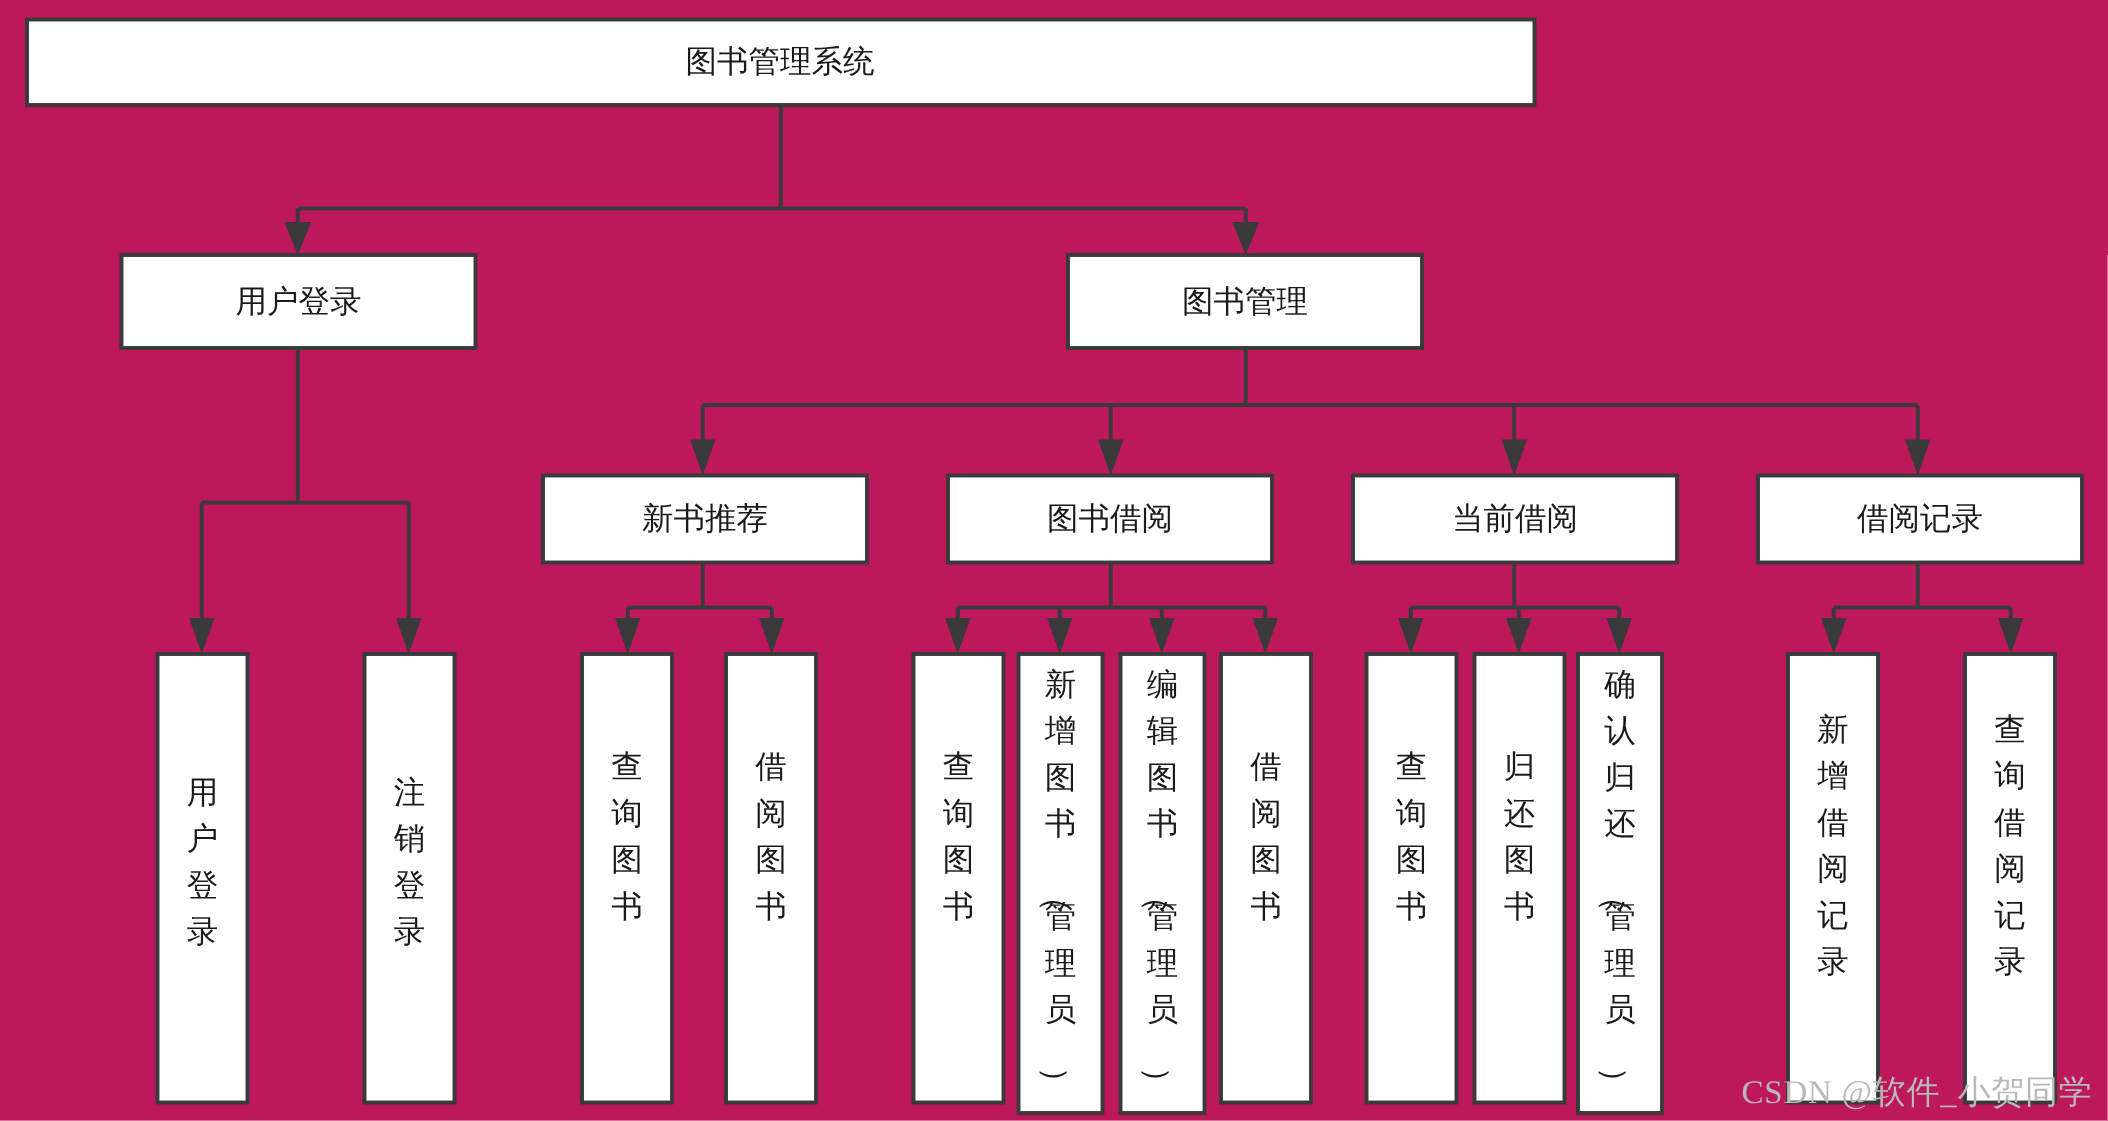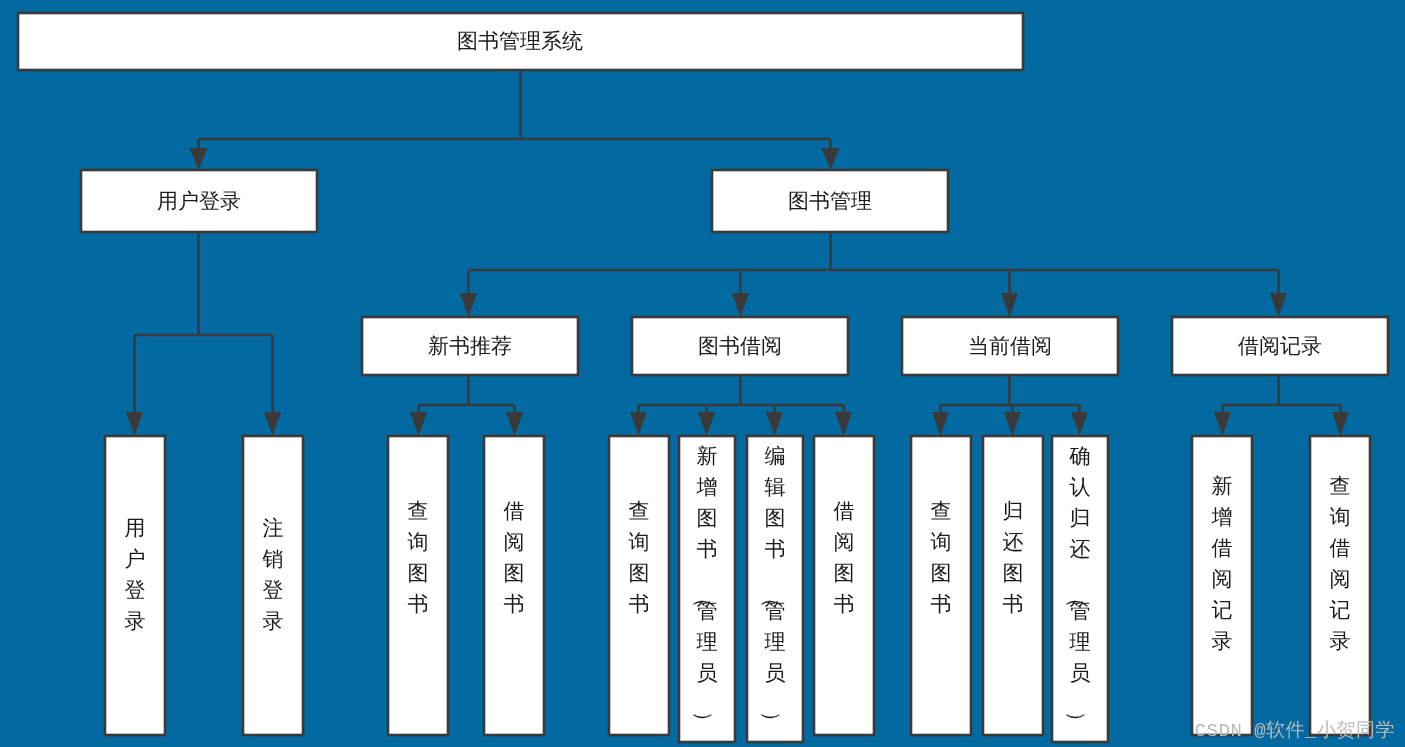--- a/index.html
+++ b/index.html
@@ -11,21 +11,21 @@
   body {
     width: 1405px;
     height: 747px;
     overflow: hidden;
     font-family: "DejaVu Sans", "Liberation Sans", sans-serif;
   }
   #diagram-root {
     position: relative;
     width: 1405px;
     height: 747px;
-    background: #0369a1;
+    background: #be185d;
   }
   svg.diagram-canvas {
     position: absolute;
     left: 0;
     top: 0;
     width: 1405px;
     height: 747px;
     display: block;
   }
   .node-box {
@@ -53,22 +53,22 @@
   .node-label-vertical {
     fill: #1a1a1a;
     font-family: "DejaVu Sans", "Liberation Sans", sans-serif;
     font-size: 21px;
     text-anchor: middle;
   }
   .watermark-text {
     position: absolute;
     right: 10px;
     bottom: 4px;
-    font-family: Liberation Mono, monospace;
-    font-size: 19px;
+    font-family: Liberation Serif, serif;
+    font-size: 22px;
     color: #b9b9b9;
     white-space: nowrap;
     letter-spacing: 0.5px;
     pointer-events: none;
   }
 </style>
 </head>
 <body>
 
 <div id="diagram-root">

